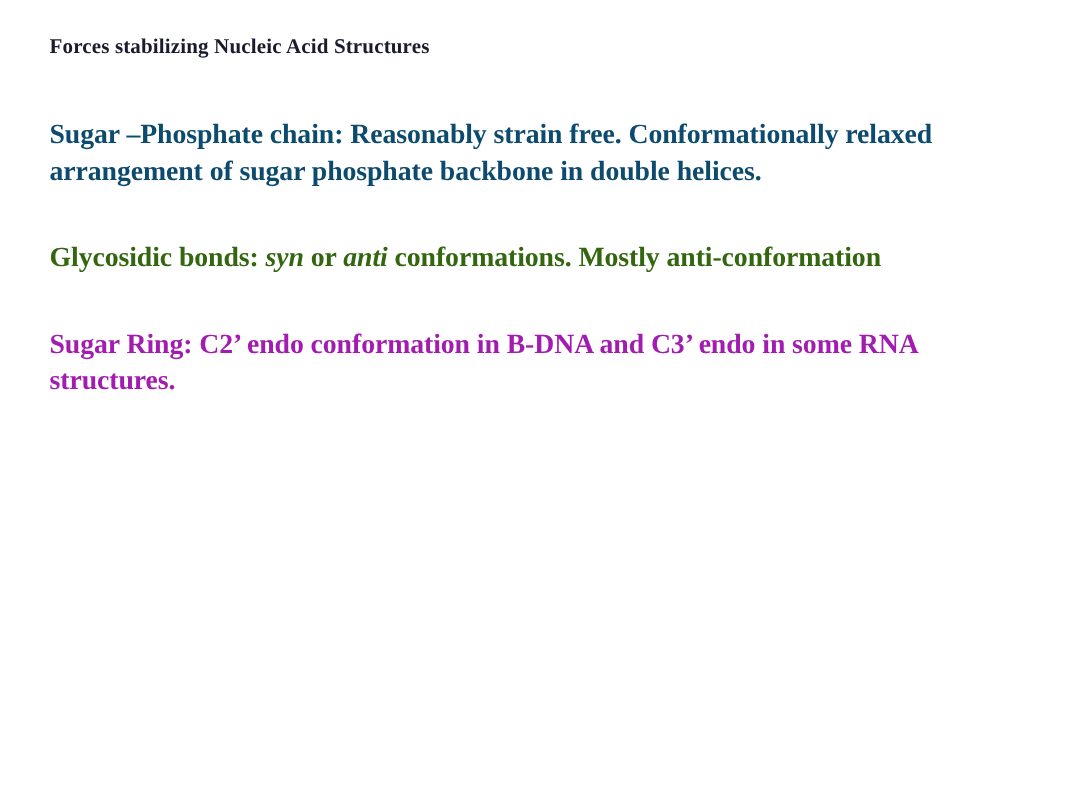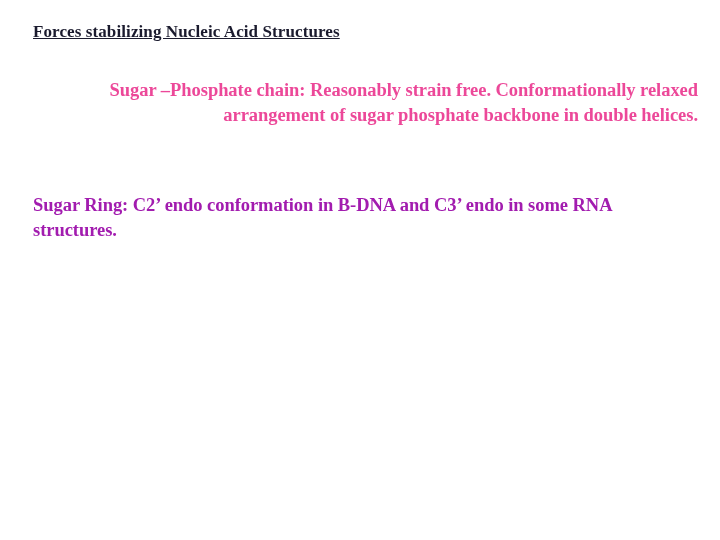--- a/index.html
+++ b/index.html
@@ -27,44 +27,43 @@
   .body-copy {
     position: absolute;
     left: 33px;
     top: 20px;
     width: 665px;
   }
 
   
   .slide-title {
     font-weight: bold;
-    font-size: 17px;
+    font-size: 14px;
     line-height: 24px;
     color: #1b1b2e;
     letter-spacing: 0.1px;
     margin: 0;
     padding: 0;
     white-space: nowrap;
-    text-decoration: underline;
   }
 
   
   .para {
     font-weight: bold;
     font-size: 18.5px;
     line-height: 24.5px;
     margin: 0;
     padding: 0;
     letter-spacing: -0.05px;
   }
 
   .spacer-lg { height: 34px; }
   .spacer-md { height: 33px; }
 
-  .para-sugar-phosphate { color: #ec4899; text-align: right; }
+  .para-sugar-phosphate { color: #0c4a6e; }
   .para-glycosidic      { color: #33660f; }
   .para-sugar-ring      { color: #a21caf; }
 
   .em-term {
     font-style: italic;
     font-weight: bold;
   }
 
   
   .para span { display: inline; }
@@ -77,20 +76,21 @@
   <div class="body-copy">
 
     <h1 class="slide-title">Forces stabilizing Nucleic Acid Structures</h1>
 
     <div class="spacer-lg"></div>
 
     <p class="para para-sugar-phosphate">Sugar –Phosphate chain: Reasonably strain free. Conformationally relaxed arrangement of sugar phosphate backbone in double helices.</p>
 
     <div class="spacer-md"></div>
 
+    <p class="para para-glycosidic"><span>Glycosidic bonds: </span><span class="em-term">syn</span><span> or </span><span class="em-term">anti</span><span> conformations.  Mostly anti-conformation</span></p>
 
     <div class="spacer-md"></div>
 
     <p class="para para-sugar-ring">Sugar Ring: C2’ endo conformation in B-DNA and C3’ endo in some RNA structures.</p>
 
   </div>
 
 </div>
 
 </body></html>

